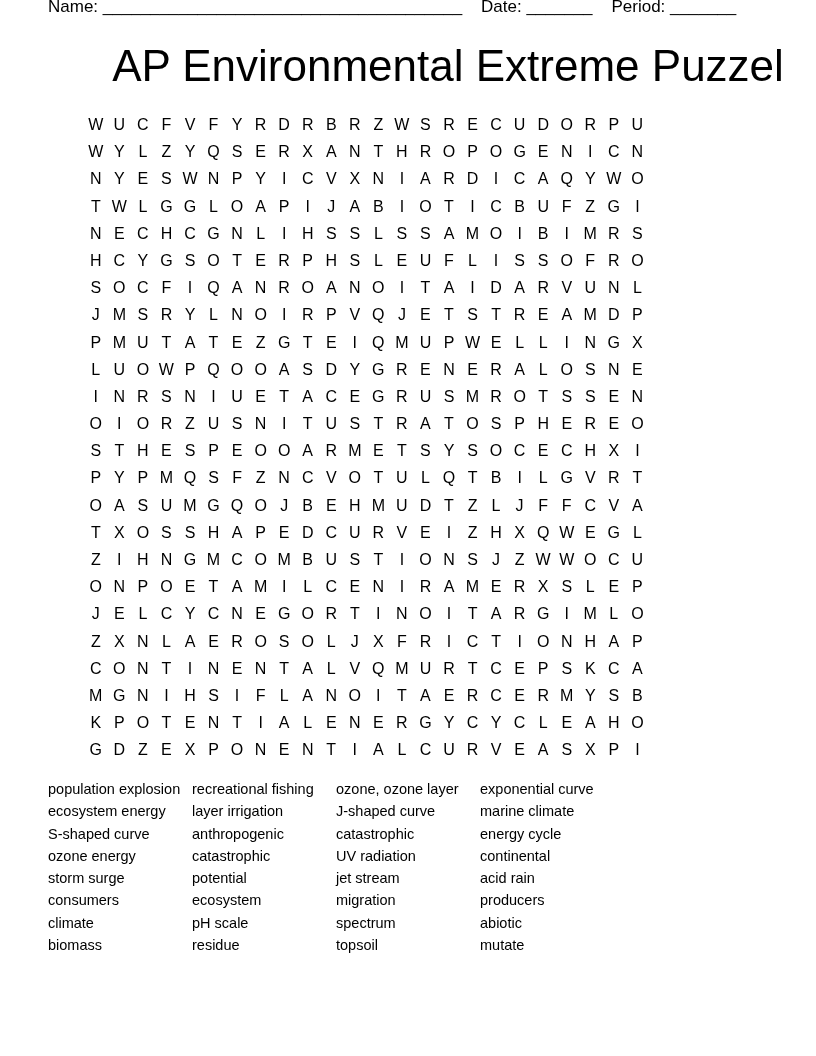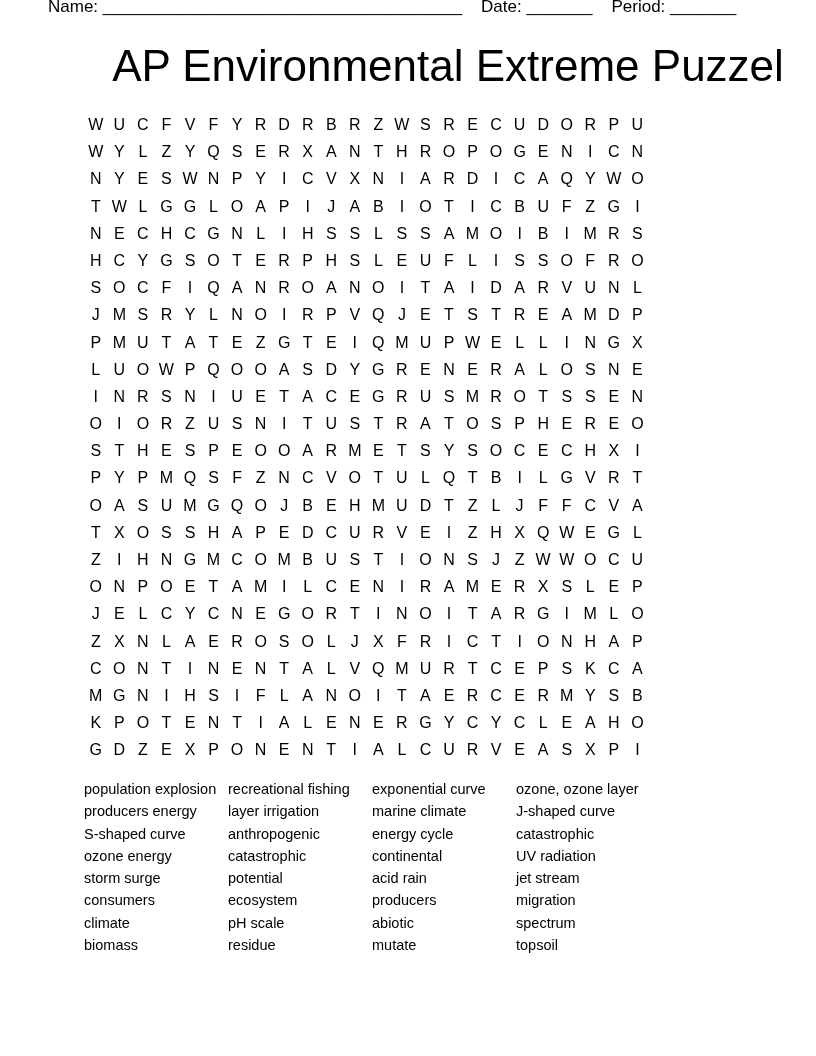--- a/index.html
+++ b/index.html
@@ -5,21 +5,21 @@
   html, body { margin: 0; padding: 0; background: #ffffff; }
   body { width: 816px; height: 1056px; position: relative; overflow: hidden;
          font-family: "Liberation Sans", sans-serif; color: #000; }
   .header-line { position: absolute; top: -3px; left: 48px; font-size: 17px; white-space: pre; }
   .header-line span { display: inline-block; }
   .title { position: absolute; top: 40px; left: 0; width: 816px; text-align: center;
            font-size: 44px; line-height: 52px; padding-left: 40px; }
   .grid { position: absolute; top: 111px; left: 84px; }
   .grid-row { display: flex; height: 27.2px; line-height: 27.2px; }
   .cell { width: 23.55px; text-align: center; font-size: 16px; }
-  .words { position: absolute; top: 778px; left: 48px; display: flex; margin-left: 36px; }
+  .words { position: absolute; top: 778px; left: 48px; display: flex; }
   .word-col { width: 144px; }
   .word { font-size: 14.5px; line-height: 22.3px; white-space: nowrap; }
 </style>
 </head>
 <body>
 
 <div class="header-line"><span>Name:</span> <span>______________________________________</span>    <span>Date:</span> <span>_______</span>    <span>Period:</span> <span>_______</span></div>
 
 <div class="title">AP Environmental Extreme Puzzel</div>
 
@@ -646,51 +646,51 @@
       <span class="cell">S</span>
       <span class="cell">X</span>
       <span class="cell">P</span>
       <span class="cell">I</span>
     </div>
   </div>
 
 <div class="words" id="words">
     <div class="word-col">
       <div class="word">population explosion</div>
-      <div class="word">producers energy</div>
+      <div class="word">ecosystem energy</div>
       <div class="word">S-shaped curve</div>
       <div class="word">ozone energy</div>
       <div class="word">storm surge</div>
       <div class="word">consumers</div>
       <div class="word">climate</div>
       <div class="word">biomass</div>
     </div>
     <div class="word-col">
       <div class="word">recreational fishing</div>
       <div class="word">layer irrigation</div>
       <div class="word">anthropogenic</div>
       <div class="word">catastrophic</div>
       <div class="word">potential</div>
       <div class="word">ecosystem</div>
       <div class="word">pH scale</div>
       <div class="word">residue</div>
     </div>
     <div class="word-col">
+      <div class="word">ozone, ozone layer</div>
+      <div class="word">J-shaped curve</div>
+      <div class="word">catastrophic</div>
+      <div class="word">UV radiation</div>
+      <div class="word">jet stream</div>
+      <div class="word">migration</div>
+      <div class="word">spectrum</div>
+      <div class="word">topsoil</div>
+    </div>
+    <div class="word-col">
       <div class="word">exponential curve</div>
       <div class="word">marine climate</div>
       <div class="word">energy cycle</div>
       <div class="word">continental</div>
       <div class="word">acid rain</div>
       <div class="word">producers</div>
       <div class="word">abiotic</div>
       <div class="word">mutate</div>
     </div>
-    <div class="word-col">
-      <div class="word">ozone, ozone layer</div>
-      <div class="word">J-shaped curve</div>
-      <div class="word">catastrophic</div>
-      <div class="word">UV radiation</div>
-      <div class="word">jet stream</div>
-      <div class="word">migration</div>
-      <div class="word">spectrum</div>
-      <div class="word">topsoil</div>
-    </div>
   </div>
 
 </body></html>

